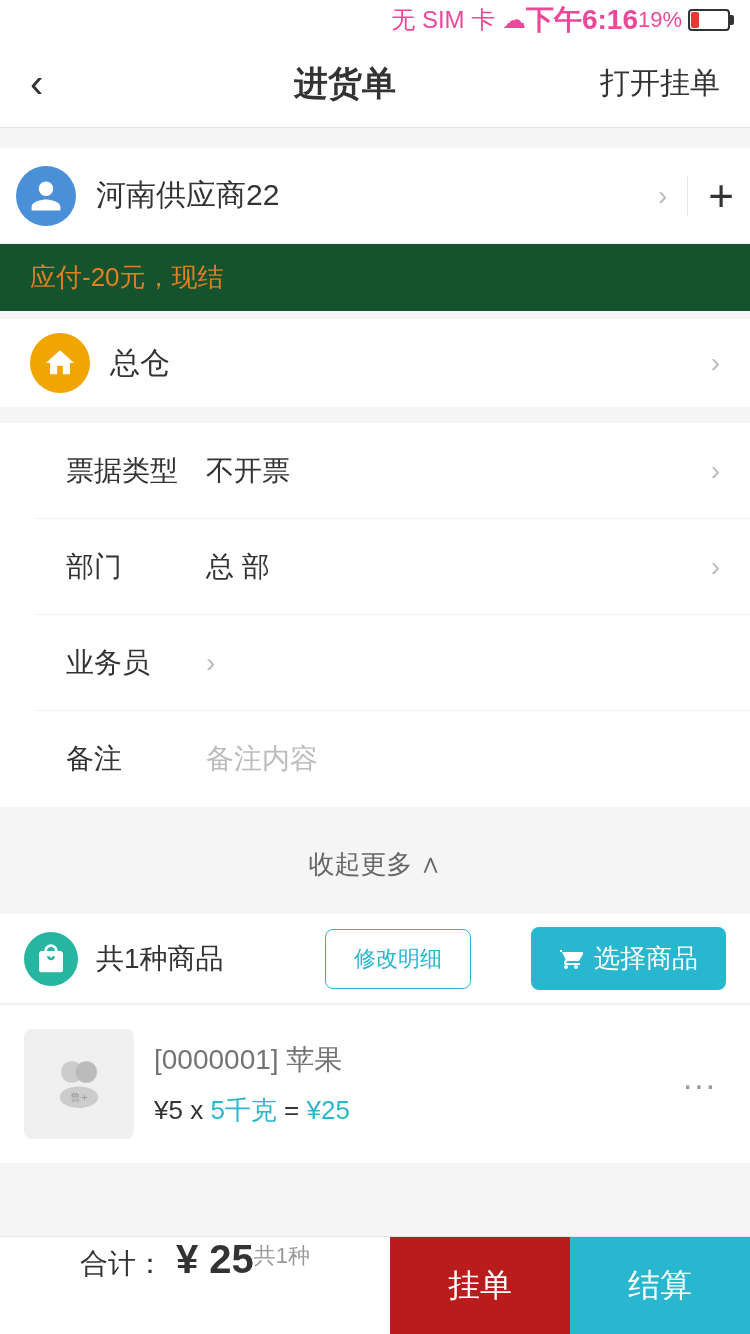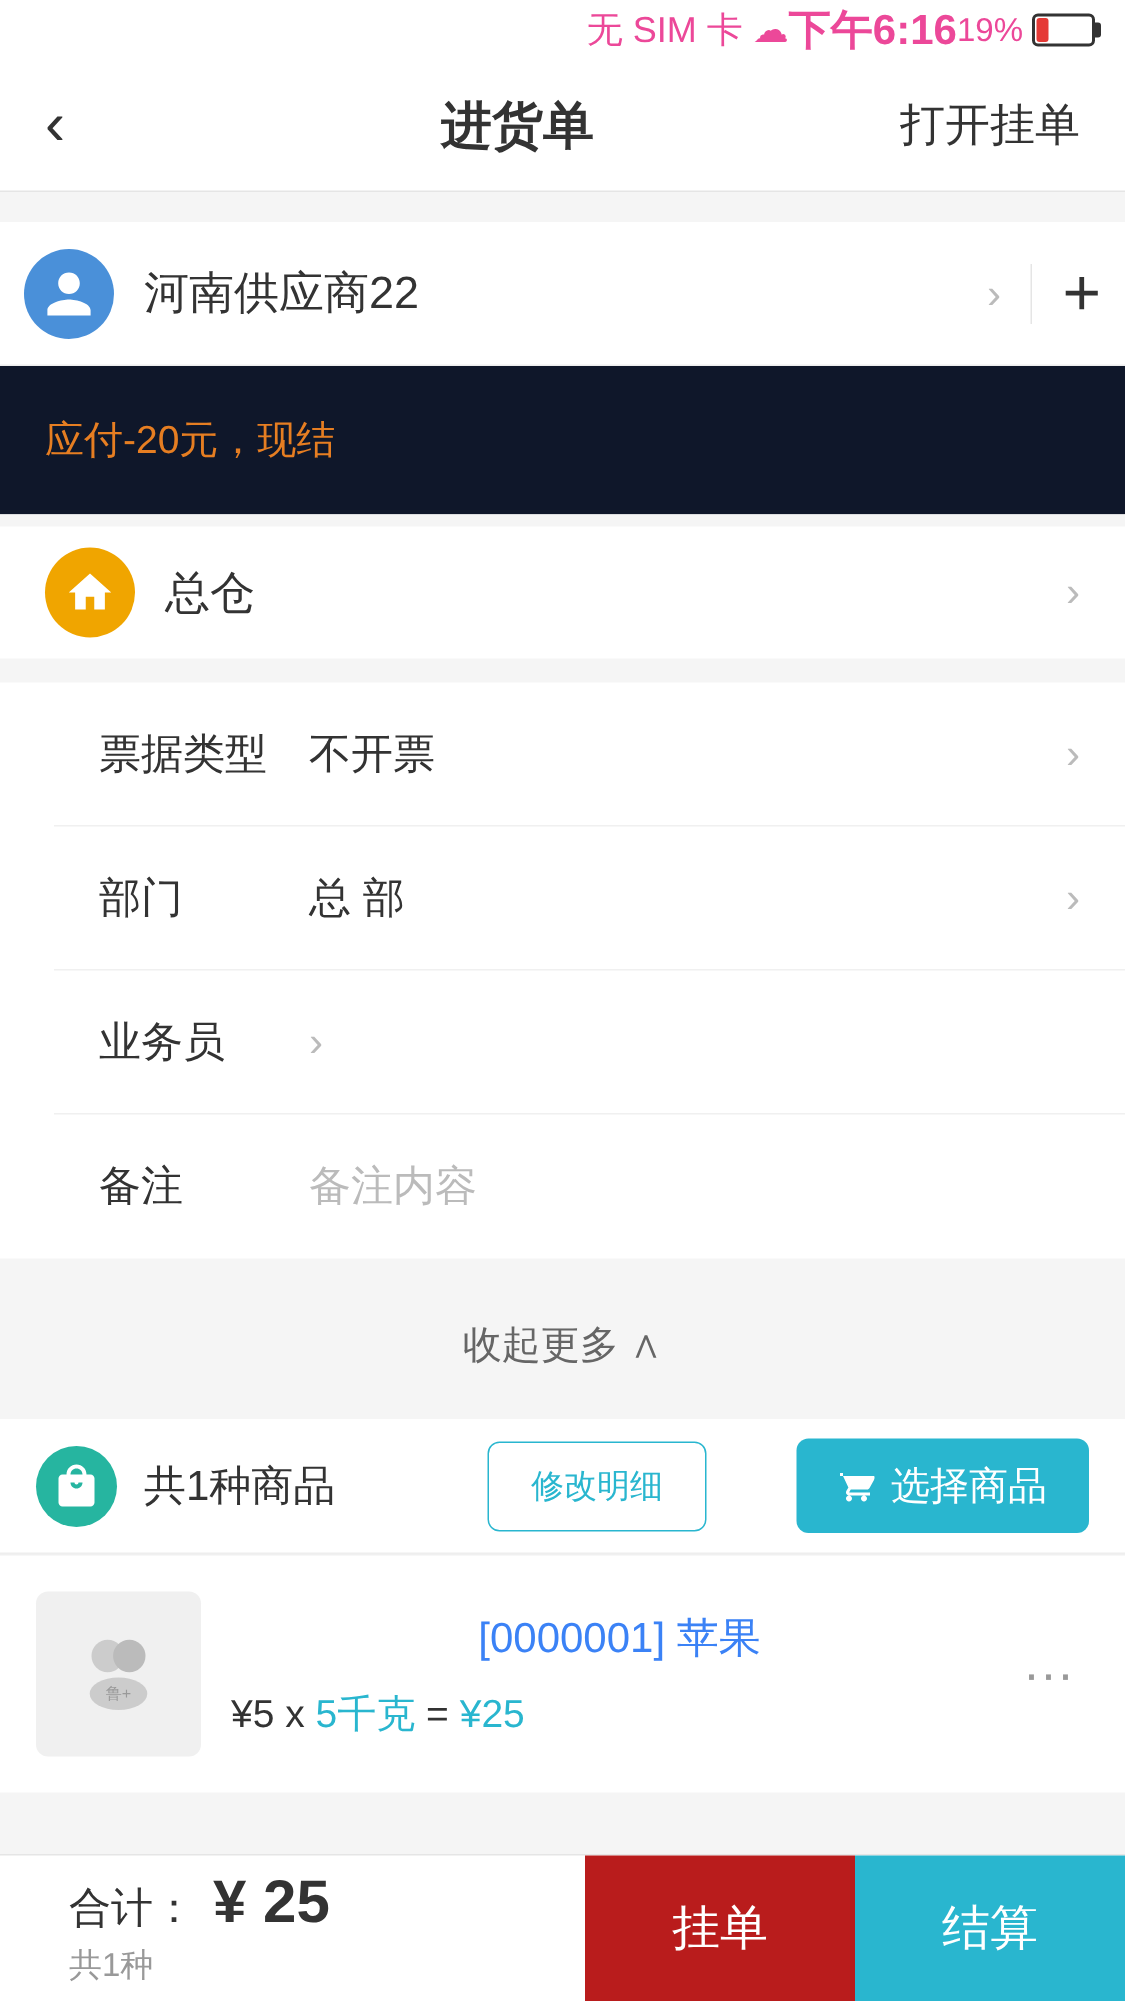--- a/index.html
+++ b/index.html
@@ -134,22 +134,22 @@
       line-height: 1;
     }
     .chevron {
       color: #bbb;
       font-size: 28px;
       margin-right: 0;
     }
 
     
     .alert-row {
-      background: #0f172a;
-      padding: 32px 30px;
+      background: #14532d;
+      padding: 16px 30px;
       font-size: 26px;
       color: #e67e22;
     }
 
     
     .warehouse-row {
       display: flex;
       align-items: center;
       padding: 0 30px;
       height: 96px;
@@ -282,23 +282,22 @@
       display: flex;
       align-items: center;
       justify-content: center;
       margin-right: 20px;
       flex-shrink: 0;
     }
     .product-thumb svg { width: 60px; height: 60px; fill: #bbb; }
     .product-info { flex: 1; }
     .product-name {
       font-size: 28px;
-      color: #3b82f6;
+      color: #737373;
       margin-bottom: 14px;
-      text-align: center;
     }
     .product-price {
       font-size: 26px;
       color: #333;
     }
     .product-price .highlight { color: #29b6cf; }
     .product-price .total { color: #29b6cf; }
     .product-more {
       font-size: 34px;
       color: #999;
@@ -314,23 +313,23 @@
       width: 750px;
       height: 98px;
       background: #fff;
       display: flex;
       align-items: stretch;
       border-top: 1px solid #e5e5e5;
     }
     .bottom-total {
       flex: 1;
       display: flex;
-      flex-direction: column;
-      justify-content: center;
-      padding: 0 46px;
+      flex-direction: row;
+      justify-content: center;
+      padding: 0 22px;
     }
     .bottom-total-row {
       display: flex;
       align-items: baseline;
       gap: 12px;
     }
     .total-label { font-size: 28px; color: #333; }
     .total-amount { font-size: 40px; font-weight: 600; color: #333; }
     .total-sub { font-size: 22px; color: #999; margin-top: 4px; }
     .btn-hang {

